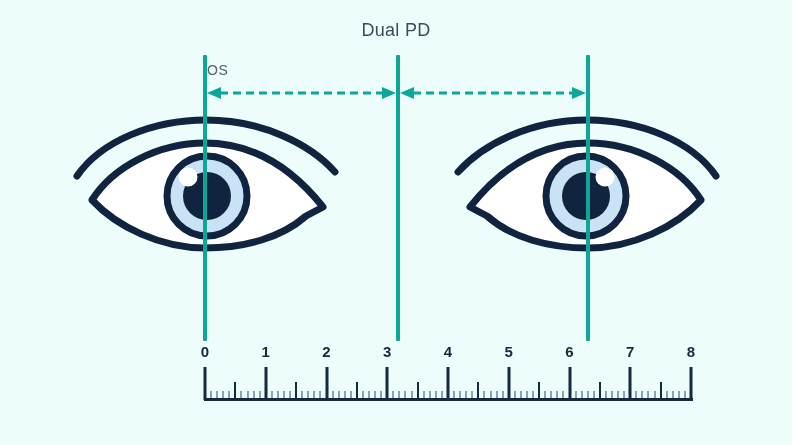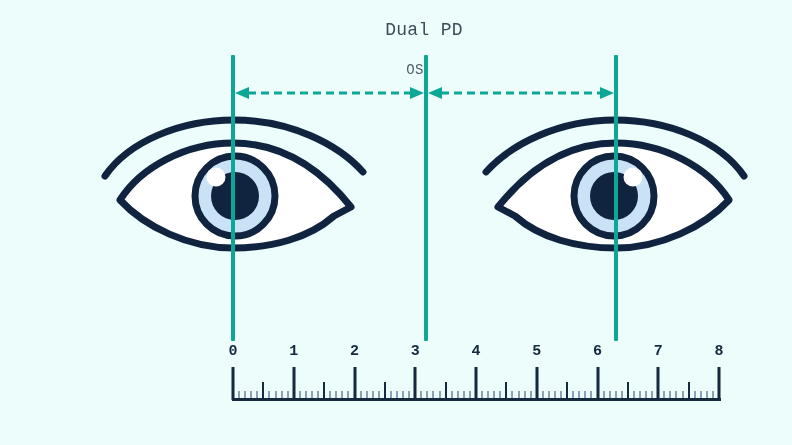--- a/index.html
+++ b/index.html
@@ -3,29 +3,28 @@
 <meta charset="utf-8">
 <style>
   :root{
     --bg:#ECFDFC; --teal:#0CA796; --navy:#10233F; --iris:#C9E2F5;
     --label:#535F6C; --title:#3F4B59; --ruler-dark:#15293F; --ruler-minor:#8EA0B2;
   }
   html,body{margin:0;padding:0;background:var(--bg);}
   .stage{
     position:relative; width:724px; height:445px; overflow:hidden;
     background:var(--bg);
-    font-family:Liberation Mono, monospace;
-    margin-left:28px;
+    font-family:Liberation Sans, sans-serif;
   }
   .title{
     position:absolute; left:0; top:20px; width:792px; text-align:center;
     font-size:18px; font-weight:500; color:var(--title); letter-spacing:.3px;
   }
   .seg-label{
-    position:absolute; top:62px; text-align:right;
+    position:absolute; top:62px; text-align:left;
     font-size:14px; color:var(--label); letter-spacing:.5px;
   }
   .seg-label.os{left:207px; width:189px;}
   .seg-label.od{left:400px; width:186px;}
   .vline{
     position:absolute; width:4px; background:var(--teal); border-radius:1px;
   }
   .eye{position:absolute; width:280px; height:150px; top:110px;}
   .eye.left{left:65px;}
   .eye.right{left:448px;}

